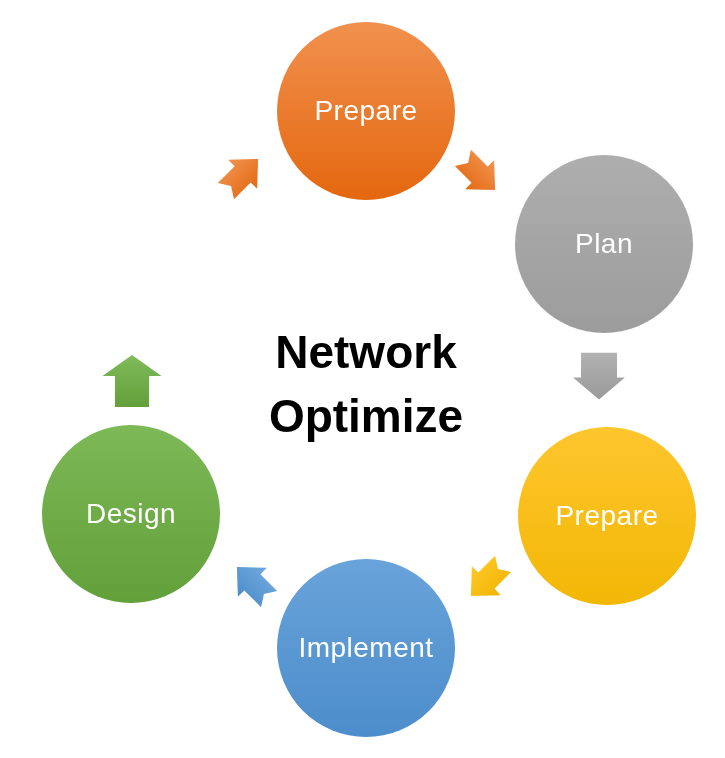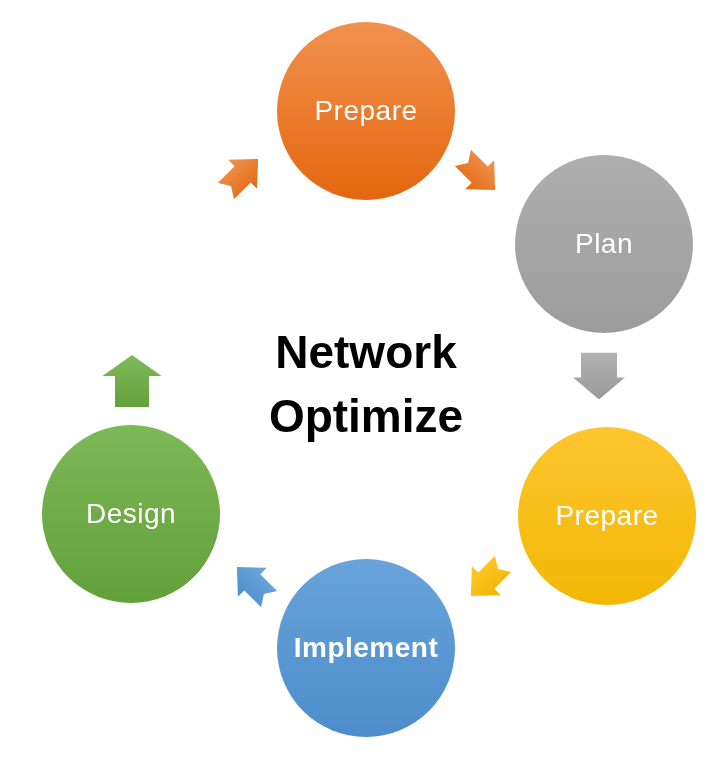--- a/index.html
+++ b/index.html
@@ -48,21 +48,21 @@
   </div>
 
   <div class="circle" style="left: 515px; top: 155px; --c1: #AEAEAE; --c2: #9C9C9C;">
     <span class="node-label">Plan</span>
   </div>
 
   <div class="circle" style="left: 518px; top: 427px; --c1: #FEC62E; --c2: #F2B705;">
     <span class="node-label">Prepare</span>
   </div>
 
-  <div class="circle" style="left: 277px; top: 559px; font-weight: bold; --c1: #69A3DA; --c2: #4C8DCB;">
+  <div class="circle" style="left: 277px; top: 559px; --c1: #69A3DA; --c2: #4C8DCB;">
     <span class="node-label">Implement</span>
   </div>
 
   <div class="circle" style="left: 42px; top: 425px; --c1: #7DB957; --c2: #62A03A;">
     <span class="node-label">Design</span>
   </div>
 
 
   <div class="title">
     <div>Network</div>

